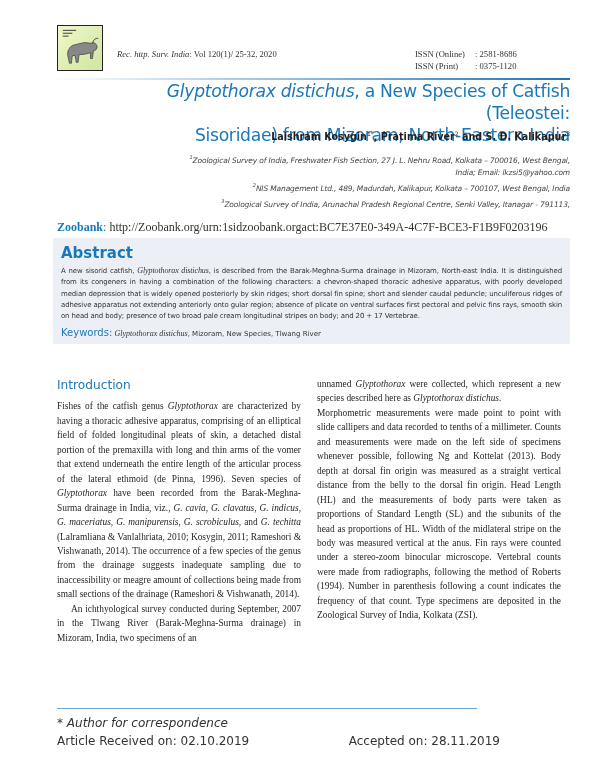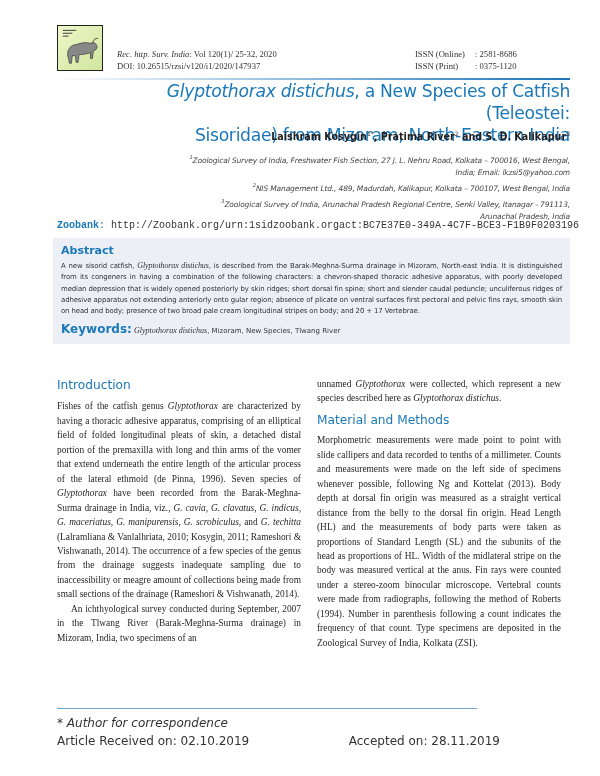--- a/index.html
+++ b/index.html
@@ -9,28 +9,28 @@
   .logo svg { width:100%; height:100%; display:block; }
   .hdr { font-size:8.6px; line-height:12px; color:#333; }
   .hdr i { font-style:italic; }
   .hdr-rule { left:52px; top:78px; width:518px; height:2px; background:linear-gradient(90deg,#ffffff 0%,#b8d4ea 30%,#1e74b8 100%); }
   .title { right:30px; top:80px; width:460px; text-align:right; font-family:"DejaVu Sans", sans-serif; font-size:17.2px; line-height:22px; color:#1a78b8; letter-spacing:-0.3px; }
   .title i { font-style:italic; }
   .authors { right:30px; top:130px; text-align:right; font-family:"DejaVu Sans", sans-serif; font-weight:bold; font-size:9.6px; color:#231f20; }
   .authors sup { font-size:6px; font-weight:normal; }
   .affil { right:30px; top:151px; width:470px; text-align:right; font-family:"DejaVu Sans", sans-serif; font-style:italic; font-size:7.5px; line-height:12.4px; color:#444; letter-spacing:-0.15px; }
   .affil sup { font-size:5px; }
-  .zoobank { left:57px; top:220px; font-size:10px; color:#333;font-family:Liberation Mono, monospace; }
+  .zoobank { left:57px; top:220px; font-size:12px; color:#333; }
   .zoobank .lbl { color:#1a78b8; font-weight:bold; }
   .abstract { left:53px; top:238px; width:517px; height:106px; background:#ecf0f6; box-sizing:border-box; padding:6px 8px 0 8px; }
-  .abstract h2 { margin:0 0 3px 0; font-family:"DejaVu Sans", sans-serif; font-size:11px; color:#1a78b8; font-weight:bold; }
+  .abstract h2 { margin:0 0 3px 0; font-family:"DejaVu Sans", sans-serif; font-size:15px; color:#1a78b8; font-weight:bold; }
   .abstract p { margin:0; font-family:"DejaVu Sans", sans-serif; font-size:6.95px; line-height:11.3px; color:#333; text-align:justify; letter-spacing:-0.12px; }
   .abstract p i, .kw i { font-family:"Liberation Serif", serif; font-style:italic; font-size:8px; }
   .kw { margin-top:5px; font-family:"DejaVu Sans", sans-serif; font-size:7px; color:#333; }
-  .kw .lbl { color:#1a78b8; font-weight:bold; font-size:12px; }
+  .kw .lbl { color:#1a78b8; font-weight:normal; font-size:10px; }
   .col { font-size:9.4px; line-height:14.45px; text-align:justify; color:#231f20; }
   .col i { font-style:italic; }
   .col p { margin:0; }
   .sec { font-family:"DejaVu Sans", sans-serif; font-size:12.2px; color:#1a78b8; margin:0; font-weight:normal; }
   .footer-rule { left:57px; top:708px; width:420px; height:1px; background:#6fa8d2; }
   .fn { font-family:"DejaVu Sans", sans-serif; font-size:12px; color:#333; }
 </style>
 </head>
 <body>
 
@@ -39,21 +39,20 @@
     <rect x="5" y="4" width="14" height="1.2" fill="#555"></rect>
     <rect x="5" y="7" width="10" height="1.2" fill="#555"></rect>
     <rect x="5" y="10" width="6" height="1.2" fill="#555"></rect>
     <path d="M10 30 Q10 20 20 19 Q28 16 34 18 Q40 16 41 22 Q40 26 37 26 L36 34 L34 34 L34 28 Q28 30 22 30 L21 38 L19 38 L18 31 L15 31 L14 39 L12 39 Z" fill="#888" stroke="#222" stroke-width="0.6"></path>
     <path d="M36 18 Q38 12 42 13" stroke="#222" fill="none" stroke-width="0.8"></path>
   </svg>
 </div>
 
 <div class="abs hdr" style="left:117px; top:48px;">
   <div><i>Rec. http. Surv. India</i><span>: Vol 120(1)/ 25-32, 2020</span></div>
-  <div>DOI: 10.26515/rzsi/v120/i1/2020/147937</div>
 </div>
 
 <div class="abs hdr" style="left:415px; top:48px;">
   <div><span style="display:inline-block;width:60px;">ISSN (Online)</span><span>: 2581-8686</span></div>
   <div><span style="display:inline-block;width:60px;">ISSN (Print)</span><span>: 0375-1120</span></div>
 </div>
 
 <div class="abs hdr-rule"></div>
 
 <div class="abs title">
@@ -63,21 +62,20 @@
 
 <div class="abs authors">
   <span>Laishram Kosygin</span><sup>1*</sup><span>, </span><span>Pratima River</span><sup>2</sup><span> and </span><span>S. D. Kalikapur</span><sup>3</sup>
 </div>
 
 <div class="abs affil">
   <div><sup>1</sup><span>Zoological Survey of India, Freshwater Fish Section, 27 J. L. Nehru Road, Kolkata – 700016, West Bengal,</span></div>
   <div><span>India; Email: lkzsi5@yahoo.com</span></div>
   <div><sup>2</sup><span>NIS Management Ltd., 489, Madurdah, Kalikapur, Kolkata – 700107, West Bengal, India</span></div>
   <div><sup>3</sup><span>Zoological Survey of India, Arunachal Pradesh Regional Centre, Senki Valley, Itanagar - 791113,</span></div>
-  <div><span>Arunachal Pradesh, India</span></div>
 </div>
 
 <div class="abs zoobank">
   <span class="lbl">Zoobank</span><span style="color:#1a78b8;">:</span>
   <span>http://Zoobank.org/urn:1sidzoobank.orgact:BC7E37E0-349A-4C7F-BCE3-F1B9F0203196</span>
 </div>
 
 <div class="abs abstract">
   <h2>Abstract</h2>
   <p><span>A new sisorid catfish, </span><i>Glyptothorax distichus</i><span>, is described from the Barak-Meghna-Surma drainage in Mizoram, North-east India. It is distinguished from its congeners in having a combination of the following characters: a chevron-shaped thoracic adhesive apparatus, with poorly developed median depression that is widely opened posteriorly by skin ridges; short dorsal fin spine; short and slender caudal peduncle; unculiferous ridges of adhesive apparatus not extending anteriorly onto gular region; absence of plicate on ventral surfaces first pectoral and pelvic fins rays, smooth skin on head and body; presence of two broad pale cream longitudinal stripes on body; and 20 + 17 Vertebrae.</span></p>
@@ -88,20 +86,19 @@
 </div>
 
 <div class="abs col" style="left:57px; top:378px; width:244px;">
   <h3 class="sec" style="margin-bottom:7px;">Introduction</h3>
   <p><span>Fishes of the catfish genus </span><i>Glyptothorax</i><span> are characterized by having a thoracic adhesive apparatus, comprising of an elliptical field of folded longitudinal pleats of skin, a detached distal portion of the premaxilla with long and thin arms of the vomer that extend underneath the entire length of the articular process of the lateral ethmoid (de Pinna, 1996). Seven species of </span><i>Glyptothorax</i><span> have been recorded from the Barak-Meghna-Surma drainage in India, viz., </span><i>G. cavia, G. clavatus, G. indicus, G. maceriatus, G. manipurensis, G. scrobiculus,</i><span> and </span><i>G. techitta</i><span> (Lalramliana &amp; Vanlalhriata, 2010; Kosygin, 2011; Rameshori &amp; Vishwanath, 2014). The occurrence of a few species of the genus from the drainage suggests inadequate sampling due to inaccessibility or meagre amount of collections being made from small sections of the drainage (Rameshori &amp; Vishwanath, 2014).</span></p>
   <p style="text-indent:14px; ">An ichthyological survey conducted during September, 2007 in the Tlwang River (Barak-Meghna-Surma drainage) in Mizoram, India, two specimens of an</p>
 </div>
 
 <div class="abs col" style="left:317px; top:377px; width:244px;">
   <p><span>unnamed </span><i>Glyptothorax</i><span> were collected, which represent a new species described here as </span><i>Glyptothorax distichus</i><span>.</span></p>
-  <h3 class="sec" style="margin:7px 0 6px 0;">Material and Methods</h3>
   <p>Morphometric measurements were made point to point with slide callipers and data recorded to tenths of a millimeter. Counts and measurements were made on the left side of specimens whenever possible, following Ng and Kottelat (2013). Body depth at dorsal fin origin was measured as a straight vertical distance from the belly to the dorsal fin origin. Head Length (HL) and the measurements of body parts were taken as proportions of Standard Length (SL) and the subunits of the head as proportions of HL. Width of the midlateral stripe on the body was measured vertical at the anus. Fin rays were counted under a stereo-zoom binocular microscope. Vertebral counts were made from radiographs, following the method of Roberts (1994). Number in parenthesis following a count indicates the frequency of that count. Type specimens are deposited in the Zoological Survey of India, Kolkata (ZSI).</p>
 </div>
 
 <div class="abs footer-rule"></div>
 <div class="abs fn" style="left:57px; top:716px; font-style:italic;">* Author for correspondence</div>
 <div class="abs fn" style="left:57px; top:734px;">Article Received on: 02.10.2019</div>
 <div class="abs fn" style="right:100px; top:734px;">Accepted on: 28.11.2019</div>
 
 </body></html>

